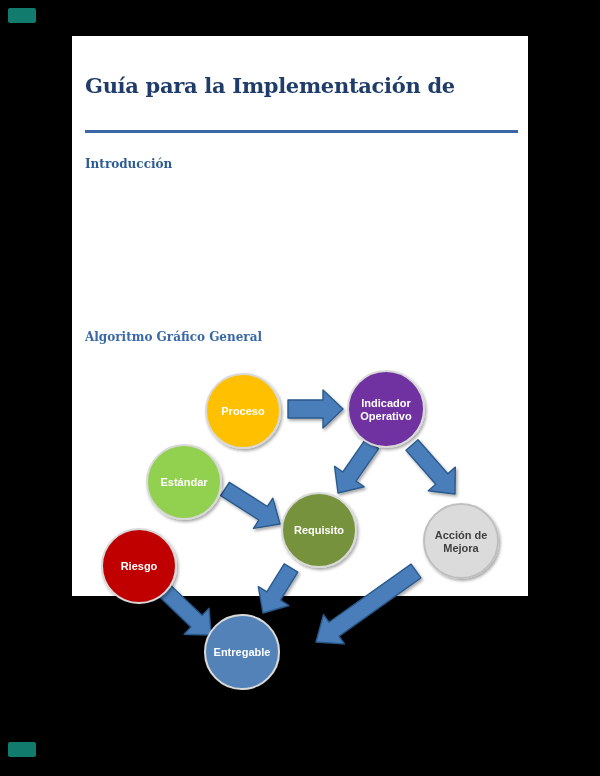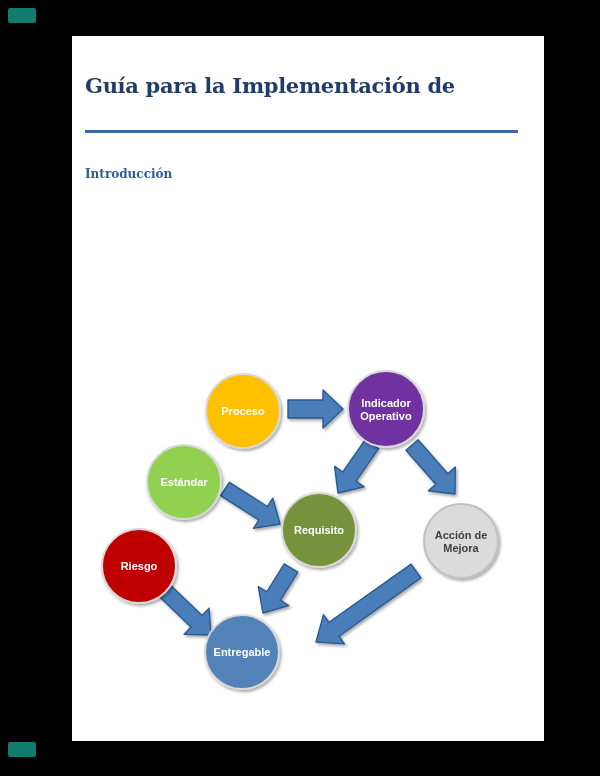--- a/index.html
+++ b/index.html
@@ -8,39 +8,38 @@
     background:#000000;
     font-family:"Liberation Sans",sans-serif;
   }
   .viewer-marker{
     position:absolute;left:8px;width:28px;height:15px;
     border-radius:2px;cursor:pointer;
   }
   #marker-top{top:8px;}
   #marker-bottom{top:742px;}
   .doc-page{
-    position:absolute;left:72px;top:36px;width:456px;height:705px;
+    position:absolute;left:72px;top:36px;width:456px;height:560px;
     background:#ffffff;
-    padding-left:16px;
   }
   .doc-title{
     position:absolute;left:13px;top:36px;width:436px;
     font-family:"DejaVu Serif",serif;
     font-weight:bold;font-size:21px;line-height:28px;
     letter-spacing:-0.3px;
   }
   .title-rule{
     position:absolute;left:13px;top:94px;width:433px;height:3px;
   }
   .doc-heading{
     position:absolute;left:13px;
     font-family:"DejaVu Serif",serif;
     font-weight:bold;font-size:12px;
   }
-  #heading-intro{top:131px;}
+  #heading-intro{top:121px;}
   #heading-algoritmo{top:294px;}
   #diagram-svg{
     position:absolute;left:0;top:0;width:600px;height:776px;
   }
 </style>
 </head>
 <body style="background: rgb(0, 0, 0);">
 
 <div id="marker-top" class="viewer-marker" style="background: rgb(17, 123, 109);"></div>
 <div id="marker-bottom" class="viewer-marker" style="background: rgb(17, 123, 109);"></div>
@@ -48,20 +47,21 @@
 <div class="doc-page">
 
   <div class="doc-title" style="color: rgb(31, 61, 104);">
     <div>Guía para la Implementación de</div>
   </div>
 
   <div class="title-rule" style="background: rgb(58, 104, 166);"></div>
 
   <div id="heading-intro" class="doc-heading" style="color: rgb(45, 92, 146);">Introducción</div>
 
+  <div id="heading-algoritmo" class="doc-heading" style="color: rgb(58, 104, 166);">Algoritmo Gráfico General</div>
 </div>
 
 <svg id="diagram-svg" viewBox="0 0 600 776">
     <defs>
       <filter id="ds" x="-40%" y="-40%" width="180%" height="180%">
         <feDropShadow dx="1.5" dy="2" stdDeviation="1.5" flood-opacity="0.35"></feDropShadow>
       </filter>
     </defs>
     <polygon points="288,418 323,418 323,428 343,409 323,390 323,400 288,400" fill="#4A7EBB" stroke="#2A5A8C" stroke-width="1.4" stroke-linejoin="round" filter="url(#ds)"></polygon>
     <polygon points="365.4,439.4 342.8,472 334.6,466.3 338,493 364.2,486.8 356,481.1 378.6,448.6" fill="#4A7EBB" stroke="#2A5A8C" stroke-width="1.4" stroke-linejoin="round" filter="url(#ds)"></polygon>

